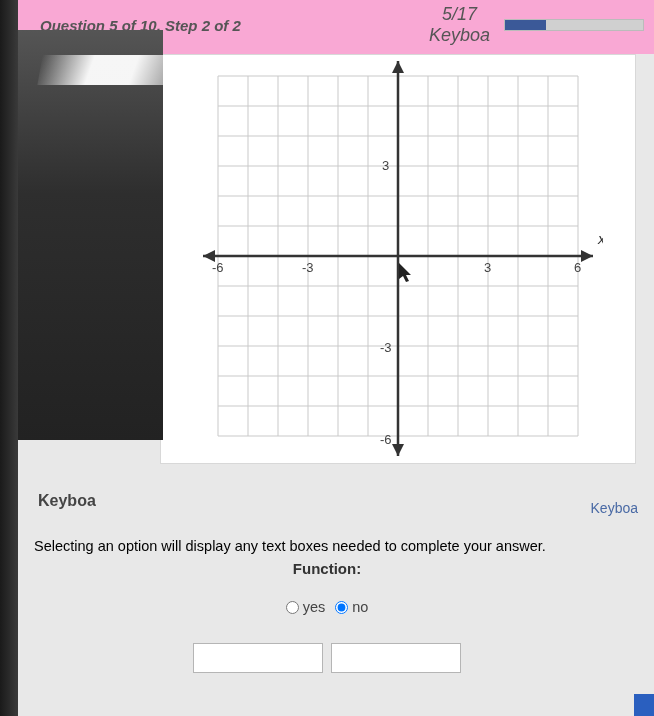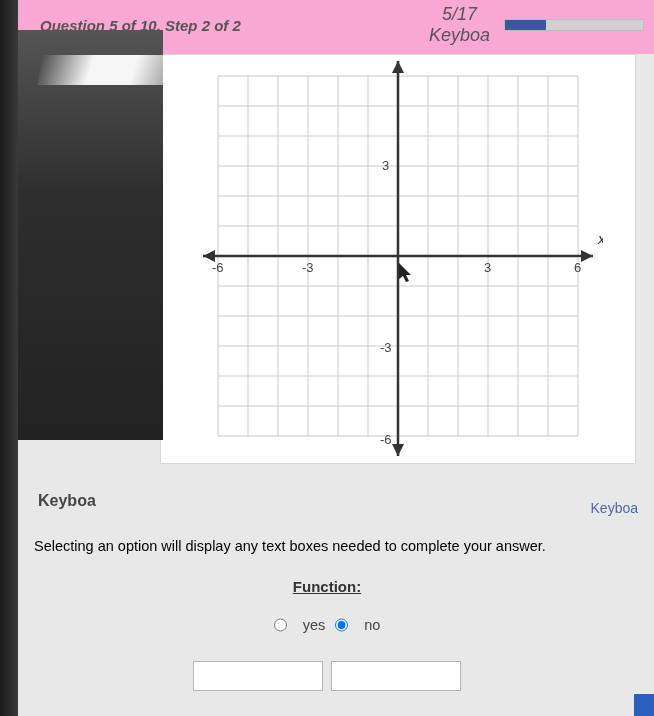--- a/index.html
+++ b/index.html
@@ -77,33 +77,32 @@
     .instruction {
       color: #000000;
       font-size: 14.5px;
       margin: 28px 0 6px 34px;
     }
     .func-label {
       font-weight: bold;
       color: #333;
       text-align: center;
       font-size: 15px;
-      margin-top: 24px;
-      text-decoration: underline;
+      margin-top: 6px;
     }
     .radio-row {
       display: flex;
       justify-content: center;
       align-items: center;
       gap: 10px;
       margin-top: 22px;
       font-size: 14.5px;
       color: #444;
     }
-    .radio-row label { display:flex; gap:16px; cursor:pointer; }
+    .radio-row label { display:flex; align-items:center; gap:4px; cursor:pointer; }
     .boxes-row {
       display: flex;
       justify-content: center;
       gap: 8px;
       margin-top: 28px;
     }
     .ans-box {
       width: 130px;
       height: 30px;
       border: 1px solid #b5b5b5;

